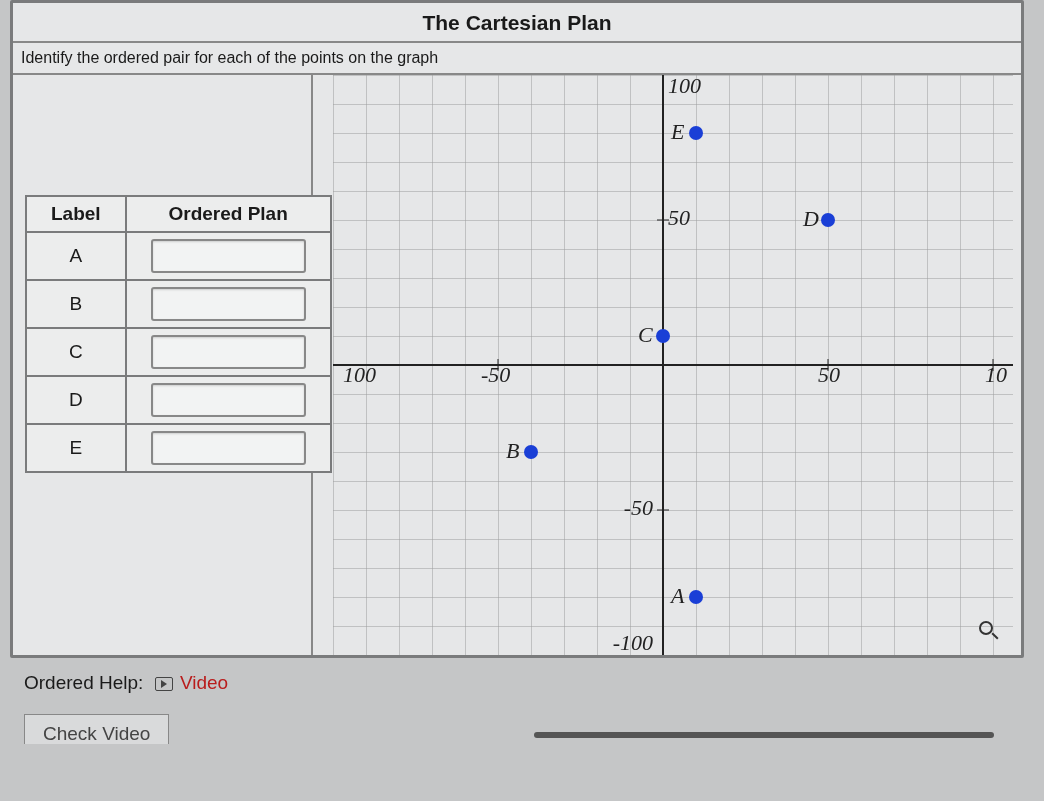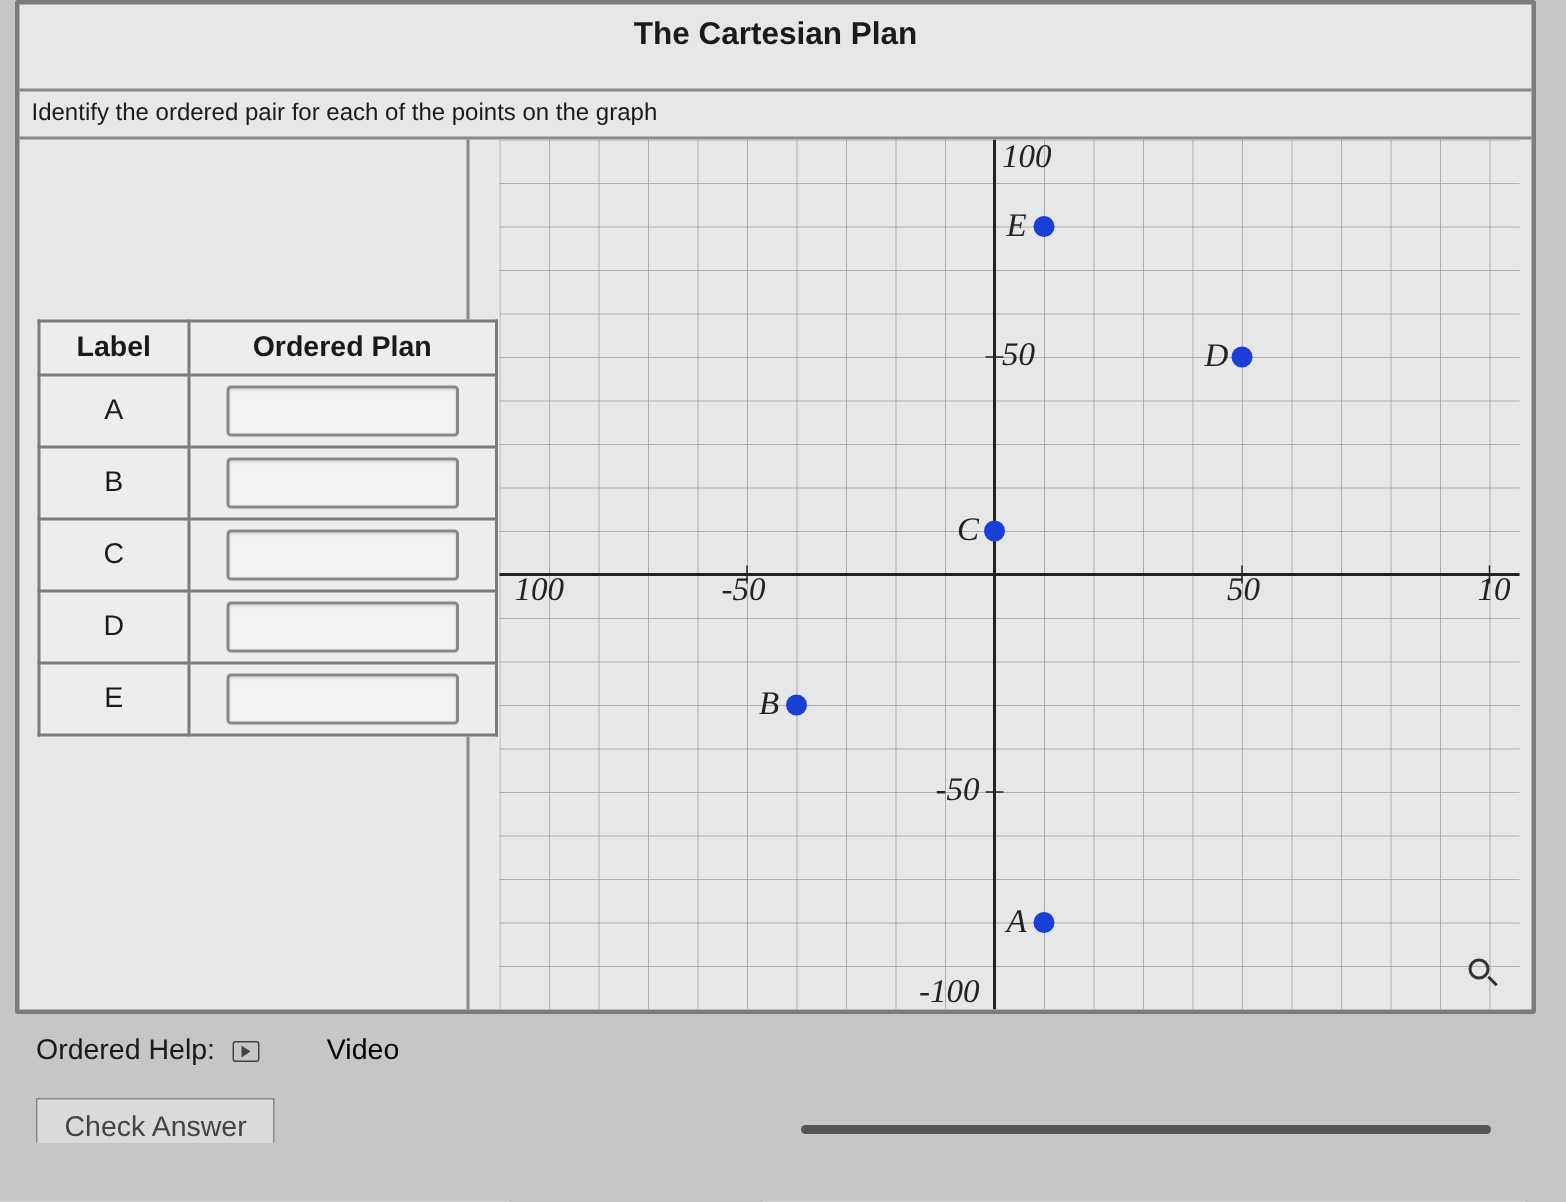--- a/index.html
+++ b/index.html
@@ -20,21 +20,21 @@
   .outer {
     background: #e6e7e8;
     border: 3px solid #7a7b7c;
     border-radius: 2px;
     width: 1014px;
   }
   .title-row {
     text-align: center;
     font-weight: 700;
     font-size: 21px;
-    padding: 8px 0 24px;
+    padding: 8px 0 6px;
     border-bottom: 2px solid #888;
   }
   .instr-row {
     font-size: 16px;
     padding: 6px 8px;
     border-bottom: 2px solid #888;
   }
   .body-row {
     display: flex;
     align-items: stretch;
@@ -69,21 +69,21 @@
   .graph-col {
     flex: 1;
     position: relative;
     padding: 0;
   }
   svg.graph { display: block; width: 702px; height: 580px; }
   .help-row {
     padding: 14px 14px 2px;
     font-size: 19px;
   }
-  .help-row a { color: #000000; text-decoration: none; margin-left: 38px; }
+  .help-row a { color: #b91c1c; text-decoration: none; }
   .video-icon {
     display: inline-block;
     width: 18px; height: 14px;
     border: 1.5px solid #444;
     border-radius: 2px;
     vertical-align: -2px;
     position: relative;
     margin: 0 2px 0 6px;
   }
   .video-icon::after {
@@ -217,18 +217,18 @@
     </div>
   </div>
 
   <div class="help-row">
     <span>Ordered Help:</span>
     <span class="video-icon"></span>
     <a href="#">Video</a>
   </div>
 
   <div style="display:flex;align-items:flex-end;position:relative;">
-    <button class="check-btn">Check Answer</button>
+    <button class="check-btn">Check Video</button>
     <div style="flex:1;position:relative;height:30px;">
       <div class="scroll-track" style="bottom:6px;"></div>
     </div>
   </div>
 </div>
 
 </body></html>

